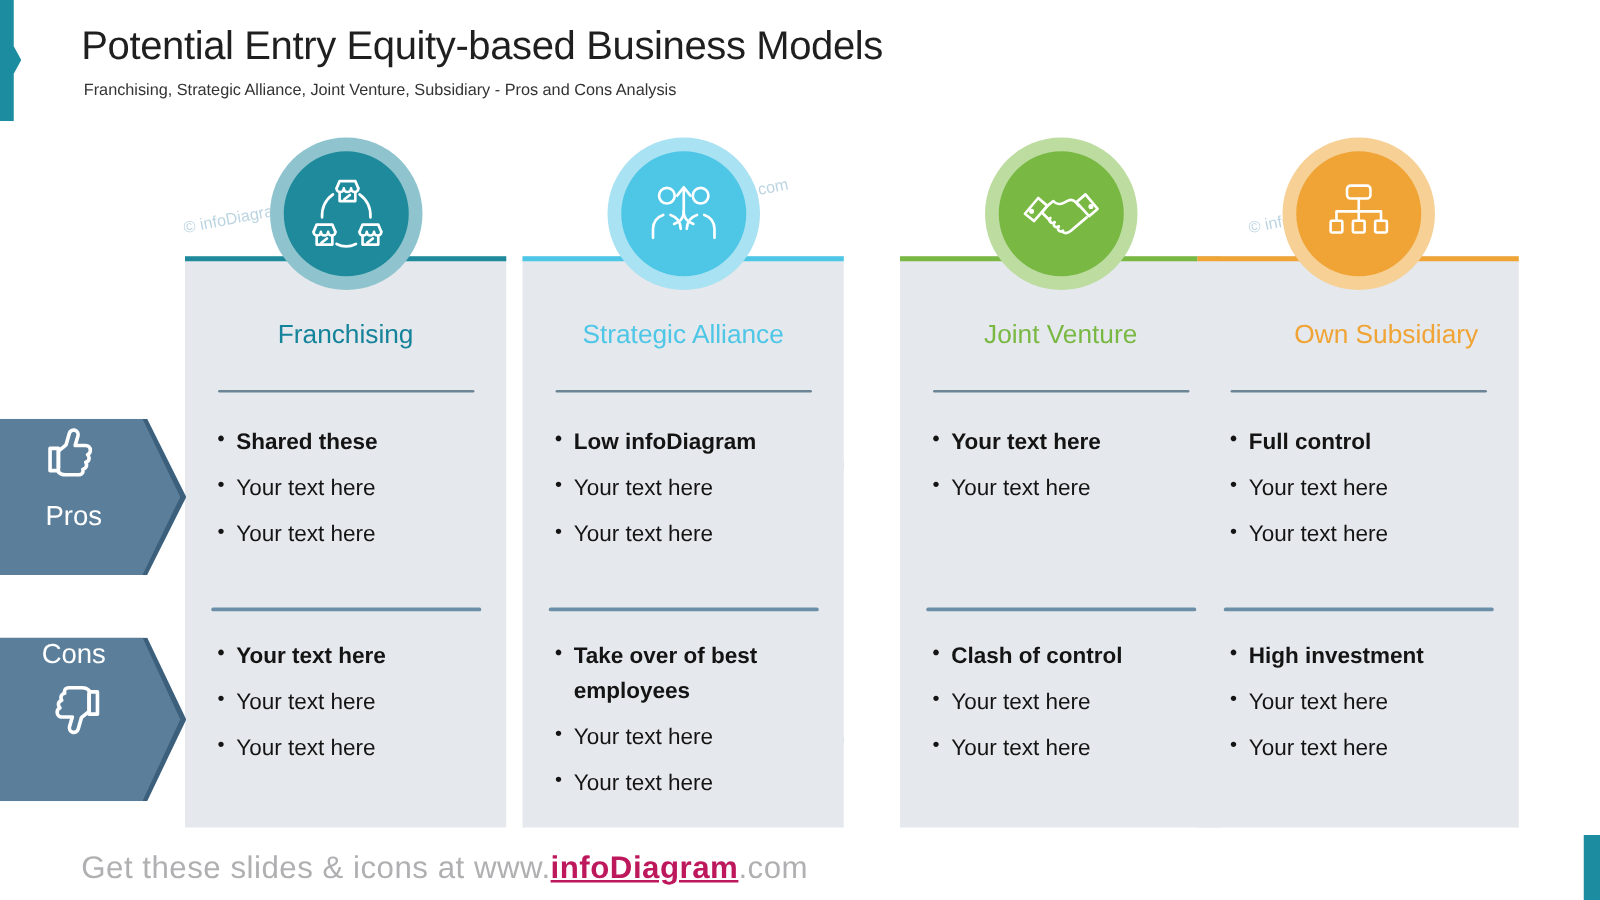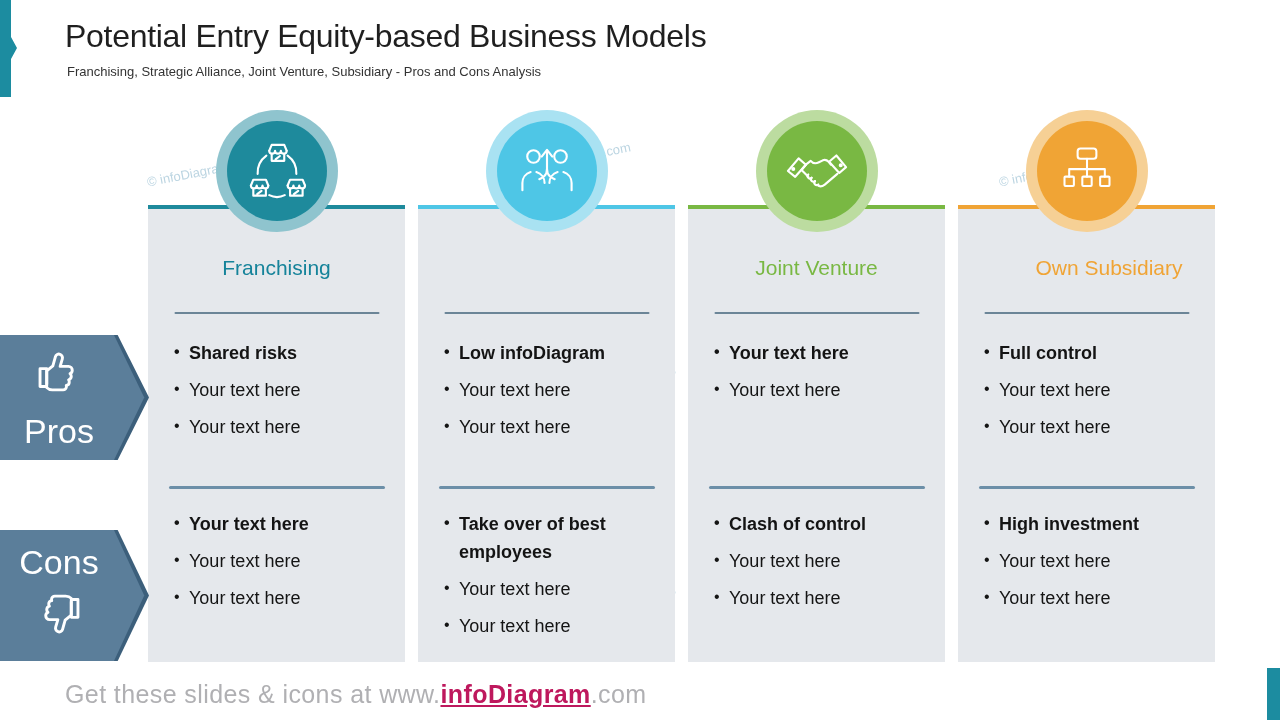--- a/index.html
+++ b/index.html
@@ -34,21 +34,21 @@
   }
 
   
   .card{
     position:absolute; top:205px; width:257px; height:457px;
     background:#E5E8EC; z-index:2;
     border-top:4px solid;
   }
   .card.c0{ left:148px; border-top-color:#1E8A9C; }
   .card.c1{ left:418px; border-top-color:#4EC6E6; }
-  .card.c2{ left:688px; border-top-color:#79B843; }
+  .card.c2{ left:720px; border-top-color:#79B843; }
   .card.c3{ left:958px; border-top-color:#F0A435; }
 
   .circle-ring{
     position:absolute; left:50%; top:-99px; transform:translateX(-50%);
     width:122px; height:122px; border-radius:50%; z-index:3;
     display:flex; align-items:center; justify-content:center;
   }
   .circle-inner{
     width:100px; height:100px; border-radius:50%;
     display:flex; align-items:center; justify-content:center;
@@ -83,33 +83,33 @@
   .plist li{
     position:relative; padding-left:17px; margin-bottom:9px;
     font-size:18px; line-height:1.55; color:#141414;
   }
   .plist li::before{ content:"•"; position:absolute; left:2px; top:0; font-size:16px; }
   .plist li:first-child{ font-weight:bold; }
 
   
   .badge{ position:absolute; left:0; width:149px; z-index:4; }
   .badge-pros{ top:335px; height:125px; }
-  .badge-cons{ top:530px; height:131px; }
+  .badge-cons{ top:510px; height:131px; }
   .badge .shape-dark{
     position:absolute; inset:0; background:#3C5F7B;
     clip-path:polygon(0 0,79% 0,100% 50%,79% 100%,0 100%);
   }
   .badge .shape-main{
     position:absolute; inset:0; background:#5B7E9A;
     clip-path:polygon(0 0,76.5% 0,96.8% 50%,76.5% 100%,0 100%);
   }
   .badge .content{
     position:absolute; inset:0; width:118px;
-    display:flex; flex-direction:column; align-items:center; justify-content:center; gap:5px;
-    color:#fff; font-size:34px;
+    display:flex; flex-direction:column; align-items:center; gap:5px;
+    color:#fff; font-size:22px;
   }
   .badge svg{ stroke:#fff; fill:none; stroke-width:2.6; stroke-linecap:round; stroke-linejoin:round; }
 
   
   .footer{
     position:absolute; left:65px; top:680px;
     font-size:25px; color:#B0B0B3; letter-spacing:.4px;
   }
   .footer b{ color:#be185d;text-decoration:underline; }
   .corner-accent-bar{
@@ -146,21 +146,21 @@
         <use href="#store-glyph" transform="translate(41,37)"></use>
         <path d="M12 33 A22 22 0 0 1 21 14"></path>
         <path d="M43 14 A22 22 0 0 1 52 33"></path>
         <path d="M24 55 Q32 59 40 55"></path>
       </svg>
     </div>
   </div>
   <div class="card-title">Franchising</div>
   <div class="title-divider"></div>
   <ul class="plist pros-list">
-    <li>Shared risks</li>
+    <li>Shared these</li>
     <li>Your text here</li>
     <li>Your text here</li>
   </ul>
   <div class="mid-divider"></div>
   <ul class="plist cons-list">
     <li>Your text here</li>
     <li>Your text here</li>
     <li>Your text here</li>
   </ul>
 </div>
@@ -175,20 +175,21 @@
         <circle cx="46" cy="13" r="6.5"></circle>
         <path d="M57.5 48 V40.5 C57.5 35 54 30.5 49 29"></path>
         <path d="M43 29 c-5 1.5-8.5 6-8.5 11.5"></path>
         <path d="M32 26 V7"></path>
         <path d="M26.5 13 L32 6 L37.5 13"></path>
         <path d="M32 26 C32 33 27.5 35 24 36.5"></path>
         <path d="M32 26 C32 33 36.5 35 40 36.5"></path>
       </svg>
     </div>
   </div>
+  <div class="card-title">Strategic Alliance</div>
   <div class="title-divider"></div>
   <ul class="plist pros-list">
     <li>Low infoDiagram</li>
     <li>Your text here</li>
     <li>Your text here</li>
   </ul>
   <div class="mid-divider"></div>
   <ul class="plist cons-list">
     <li>Take over of best employees</li>
     <li>Your text here</li>

